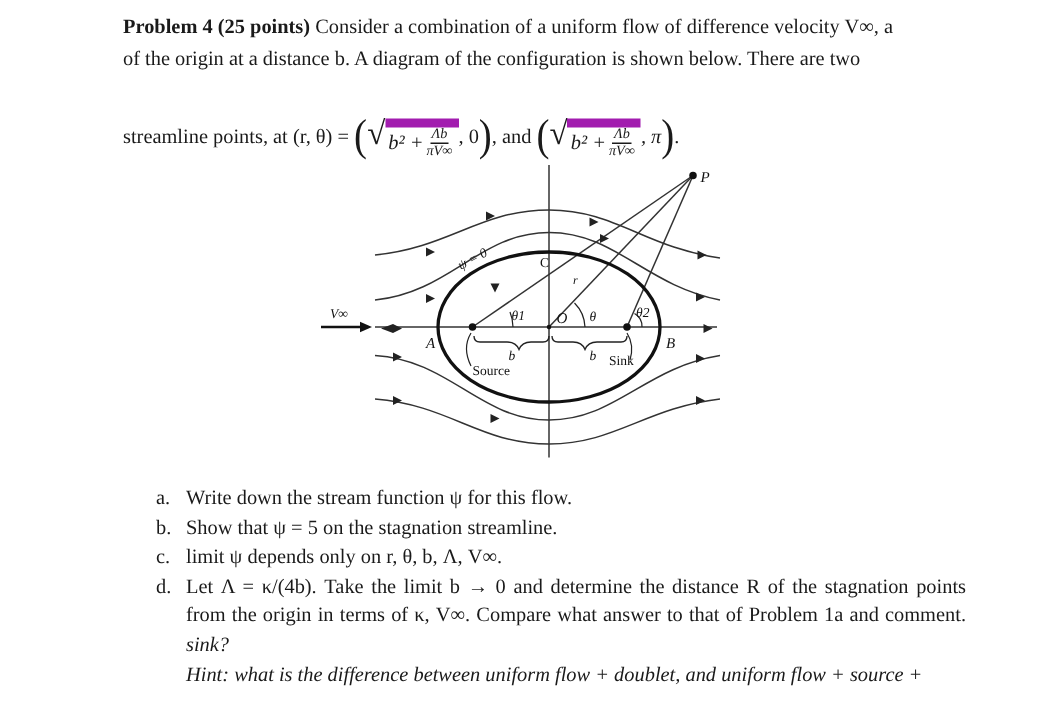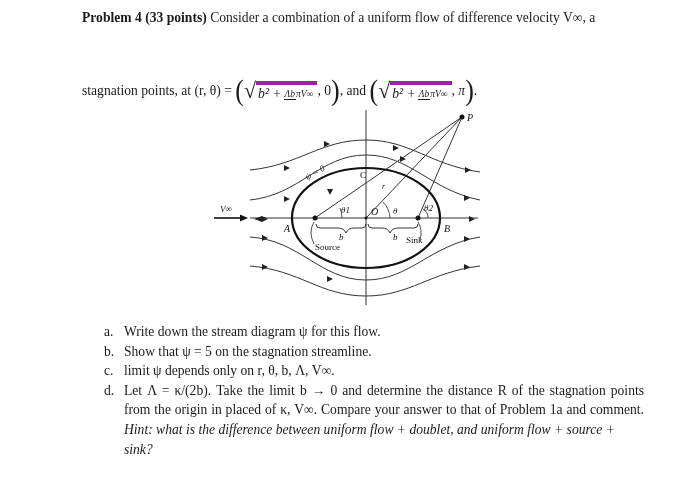--- a/index.html
+++ b/index.html
@@ -7,42 +7,43 @@
          font-family:"Liberation Serif", "DejaVu Serif", serif; color:#1a1a1a; }
   .para { position:absolute; left:82px; width:546px; font-size:13.6px; line-height:20.5px; text-align:justify; }
   .para b { font-weight:bold; }
   .line { display:block; white-space:nowrap; }
   .justify-line { display:block; text-align:justify; text-align-last:justify; white-space:normal; }
   .math { font-style:italic; }
   .formula-line { position:absolute; left:82px; top:76px; font-size:13.6px; white-space:nowrap; display:flex; align-items:center; height:30px; }
   .big-paren { font-size:26px; line-height:26px; font-weight:normal; transform:scaleY(1.15); display:inline-block; }
   .sqrt { display:inline-flex; align-items:stretch; }
   .sqrt-sign { font-size:22px; line-height:24px; }
-  .sqrt-body { border-top:4px solid #a21caf; padding:0 2px; display:inline-flex; align-items:center; margin-top:2px; }
-  .frac { display:inline-flex; flex-direction:row; align-items:flex-start; font-size:9.5px; line-height:10px; margin:0 2px; vertical-align:middle; }
+  .sqrt-body { border-top:6px solid #a21caf; padding:0 2px; display:inline-flex; align-items:center; margin-top:2px; }
+  .frac { display:inline-flex; flex-direction:column; align-items:center; font-size:9.5px; line-height:10px; margin:0 2px; vertical-align:middle; }
   .frac .num { border-bottom:1px solid #1a1a1a; padding:0 1px; }
   .diagram { position:absolute; left:200px; top:100px; width:330px; height:210px; }
   .list { position:absolute; left:104px; top:322px; width:540px; font-size:13.6px; line-height:19.6px; }
   .item { display:flex; }
   .item .marker { width:20px; flex-shrink:0; }
   .item .body { flex:1; text-align:justify; }
   .hint { font-style:italic; }
 </style>
 </head>
 <body>
 
 <div class="para" style="top:8px;">
   <span class="line">
-    <b>Problem 4 (33 points)</b>
+    <b>Problem 4 (25 points)</b>
     <span>Consider a combination of a uniform flow of difference velocity V∞, a</span>
   </span>
+  <span class="line">of the origin at a distance b. A diagram of the configuration is shown below. There are two</span>
 </div>
 
 <div class="formula-line">
-  <span>stagnation points, at (r, θ) =</span>
+  <span>streamline points, at (r, θ) =</span>
   &nbsp;<span class="big-paren">(</span>
   <span class="sqrt">
     <span class="sqrt-sign">√</span>
     <span class="sqrt-body">
       <span class="math">b² +</span>
       <span class="frac">
         <span class="num math">Λb</span>
         <span class="den math">πV∞</span>
       </span>
     </span>
@@ -141,34 +142,34 @@
     <text x="339" y="240" font-style="italic" font-size="9">b</text>
     <text x="393" y="240" font-style="italic" font-size="9">b</text>
     <text x="315" y="250" font-size="9">Source</text>
     <text x="406" y="243" font-size="9">Sink</text>
   </g>
 </svg>
 
 <div class="list">
   <div class="item">
     <span class="marker">a.</span>
-    <span class="body">Write down the stream diagram ψ for this flow.</span>
+    <span class="body">Write down the stream function ψ for this flow.</span>
   </div>
   <div class="item">
     <span class="marker">b.</span>
     <span class="body">Show that ψ = 5 on the stagnation streamline.</span>
   </div>
   <div class="item">
     <span class="marker">c.</span>
     <span class="body">
       <span class="line">limit ψ depends only on r, θ, b, Λ, V∞.</span>
     </span>
   </div>
   <div class="item">
     <span class="marker">d.</span>
     <span class="body">
-      <span class="justify-line">Let Λ = κ/(2b). Take the limit b → 0 and determine the distance R of the stagnation points</span>
-      <span class="justify-line">from the origin in placed of κ, V∞. Compare your answer to that of Problem 1a and comment.</span>
+      <span class="justify-line">Let Λ = κ/(4b). Take the limit b → 0 and determine the distance R of the stagnation points</span>
+      <span class="justify-line">from the origin in terms of κ, V∞. Compare what answer to that of Problem 1a and comment.</span>
+      <span class="line hint">sink?</span>
       <span class="line hint">Hint: what is the difference between uniform flow + doublet, and uniform flow + source +</span>
-      <span class="line hint">sink?</span>
     </span>
   </div>
 </div>
 
 </body></html>

